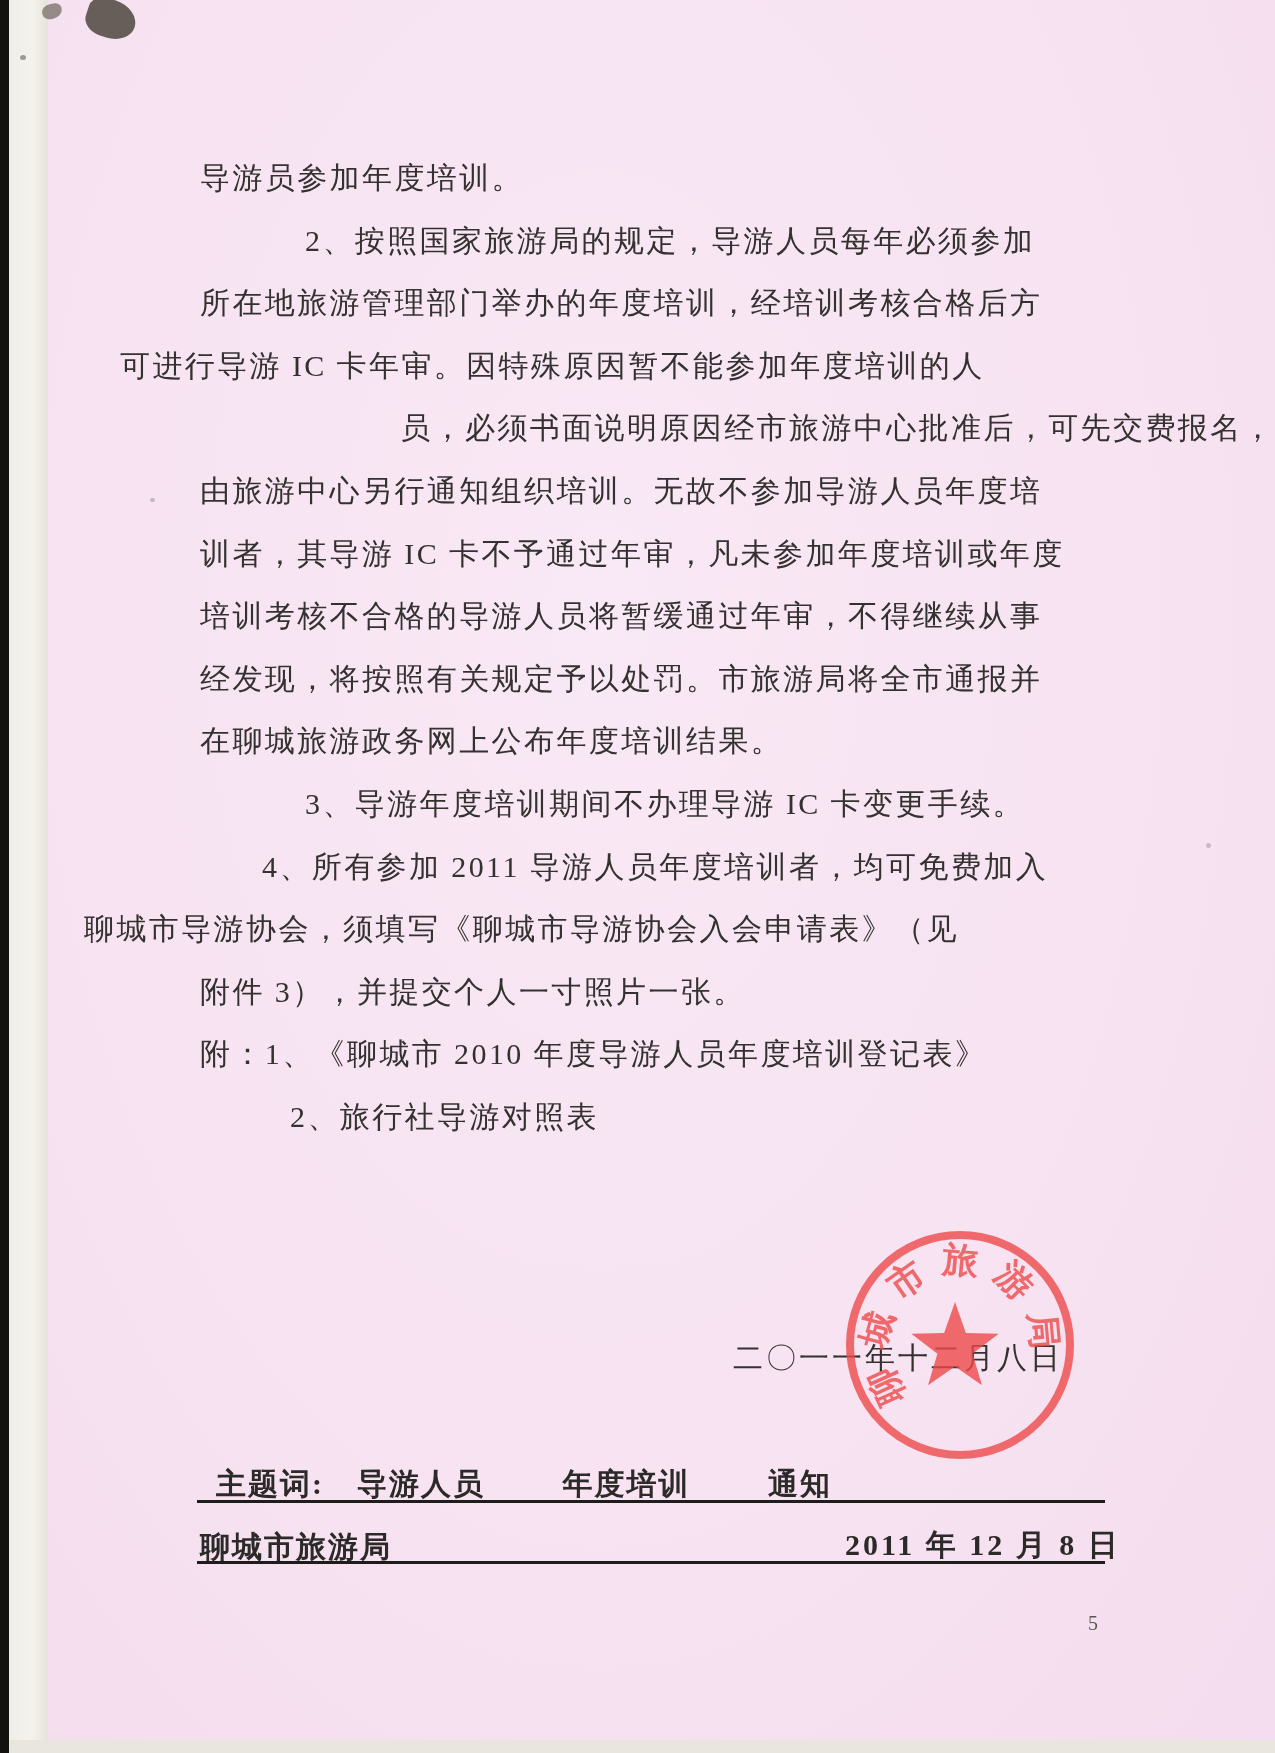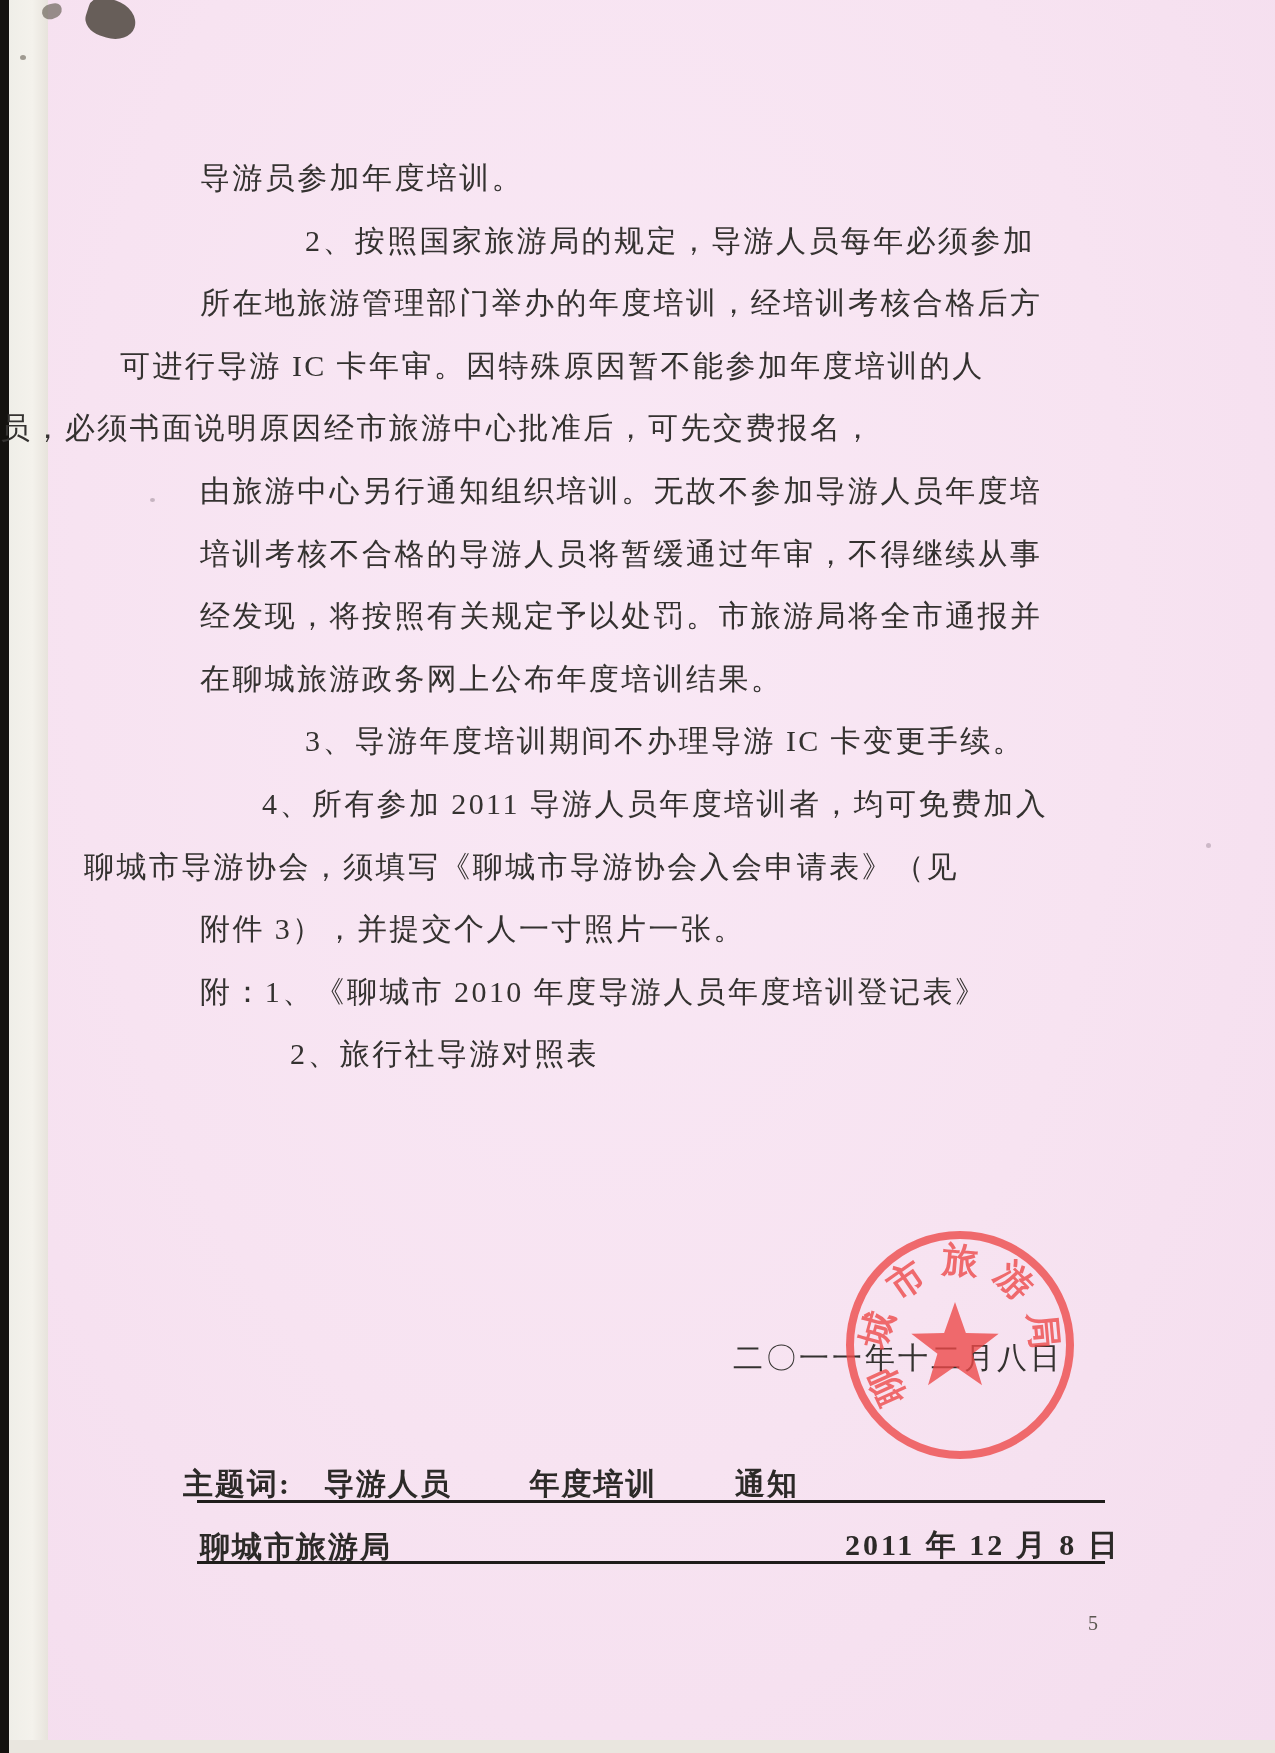--- a/index.html
+++ b/index.html
@@ -18,21 +18,21 @@
   .speck1{position:absolute;left:20px;top:55px;width:6px;height:5px;background:#8a847a;border-radius:50%;opacity:.8;}
   .speck2{position:absolute;left:150px;top:498px;width:5px;height:4px;background:#b9a8b4;border-radius:50%;opacity:.8;}
   .speck3{position:absolute;left:1206px;top:843px;width:5px;height:5px;background:#c2aebd;border-radius:50%;opacity:.8;}
   
   #body-lines{position:absolute;left:0;top:147px;width:1275px;}
   .bline{height:62.6px;line-height:62.6px;font-size:30px;letter-spacing:2.4px;color:#343230;white-space:nowrap;}
   
   #cn-date{position:absolute;left:733px;top:1338px;font-size:30px;letter-spacing:3px;color:#343230;white-space:nowrap;}
   
   .foot{position:absolute;font-size:30px;font-weight:700;color:#2c2a28;white-space:nowrap;letter-spacing:2px;}
-  #kw-line{left:183px;top:1464px;text-align:center;}
+  #kw-line{left:216px;top:1464px;text-align:center;}
   #kw-line .term{margin-right:68px;}
   #kw-line .term:last-child{margin-right:0;}
   #issuer{left:200px;top:1527px;}
   #issue-date{left:845px;top:1525px;letter-spacing:3px;}
   .rule{position:absolute;left:197px;width:908px;height:3px;background:#1f1d1b;}
   #rule1{top:1500px;}
   #rule2{top:1561px;}
   #page-num{position:absolute;left:1088px;top:1612px;font-size:20px;color:#5a5650;}
   
   #stamp-svg{position:absolute;left:0;top:0;pointer-events:none;}
@@ -51,22 +51,23 @@
   <div class="blob2"></div>
   <div class="speck1"></div>
   <div class="speck2"></div>
   <div class="speck3"></div>
 
   <div id="body-lines">
       <div class="bline" style="padding-left: 200px;">导游员参加年度培训。</div>
       <div class="bline" style="padding-left: 305px;">2、按照国家旅游局的规定，导游人员每年必须参加</div>
       <div class="bline" style="padding-left: 200px;">所在地旅游管理部门举办的年度培训，经培训考核合格后方</div>
       <div class="bline" style="padding-left: 120px;">可进行导游 IC 卡年审。因特殊原因暂不能参加年度培训的人</div>
-      <div class="bline" style="">员，必须书面说明原因经市旅游中心批准后，可先交费报名，</div>
+      <div class="bline" style="padding-left: 200px; text-align: right;">员，必须书面说明原因经市旅游中心批准后，可先交费报名，</div>
       <div class="bline" style="padding-left: 200px;">由旅游中心另行通知组织培训。无故不参加导游人员年度培</div>
+      <div class="bline" style="padding-left: 200px;">训者，其导游 IC 卡不予通过年审，凡未参加年度培训或年度</div>
       <div class="bline" style="padding-left: 200px;">培训考核不合格的导游人员将暂缓通过年审，不得继续从事</div>
       <div class="bline" style="padding-left: 200px;">经发现，将按照有关规定予以处罚。市旅游局将全市通报并</div>
       <div class="bline" style="padding-left: 200px;">在聊城旅游政务网上公布年度培训结果。</div>
       <div class="bline" style="padding-left: 305px;">3、导游年度培训期间不办理导游 IC 卡变更手续。</div>
       <div class="bline" style="padding-left: 262px;">4、所有参加 2011 导游人员年度培训者，均可免费加入</div>
       <div class="bline" style="padding-left: 84px;">聊城市导游协会，须填写《聊城市导游协会入会申请表》（见</div>
       <div class="bline" style="padding-left: 200px;">附件 3），并提交个人一寸照片一张。</div>
       <div class="bline" style="padding-left: 200px;">附：1、《聊城市 2010 年度导游人员年度培训登记表》</div>
       <div class="bline" style="padding-left: 290px;">2、旅行社导游对照表</div>
     </div>

